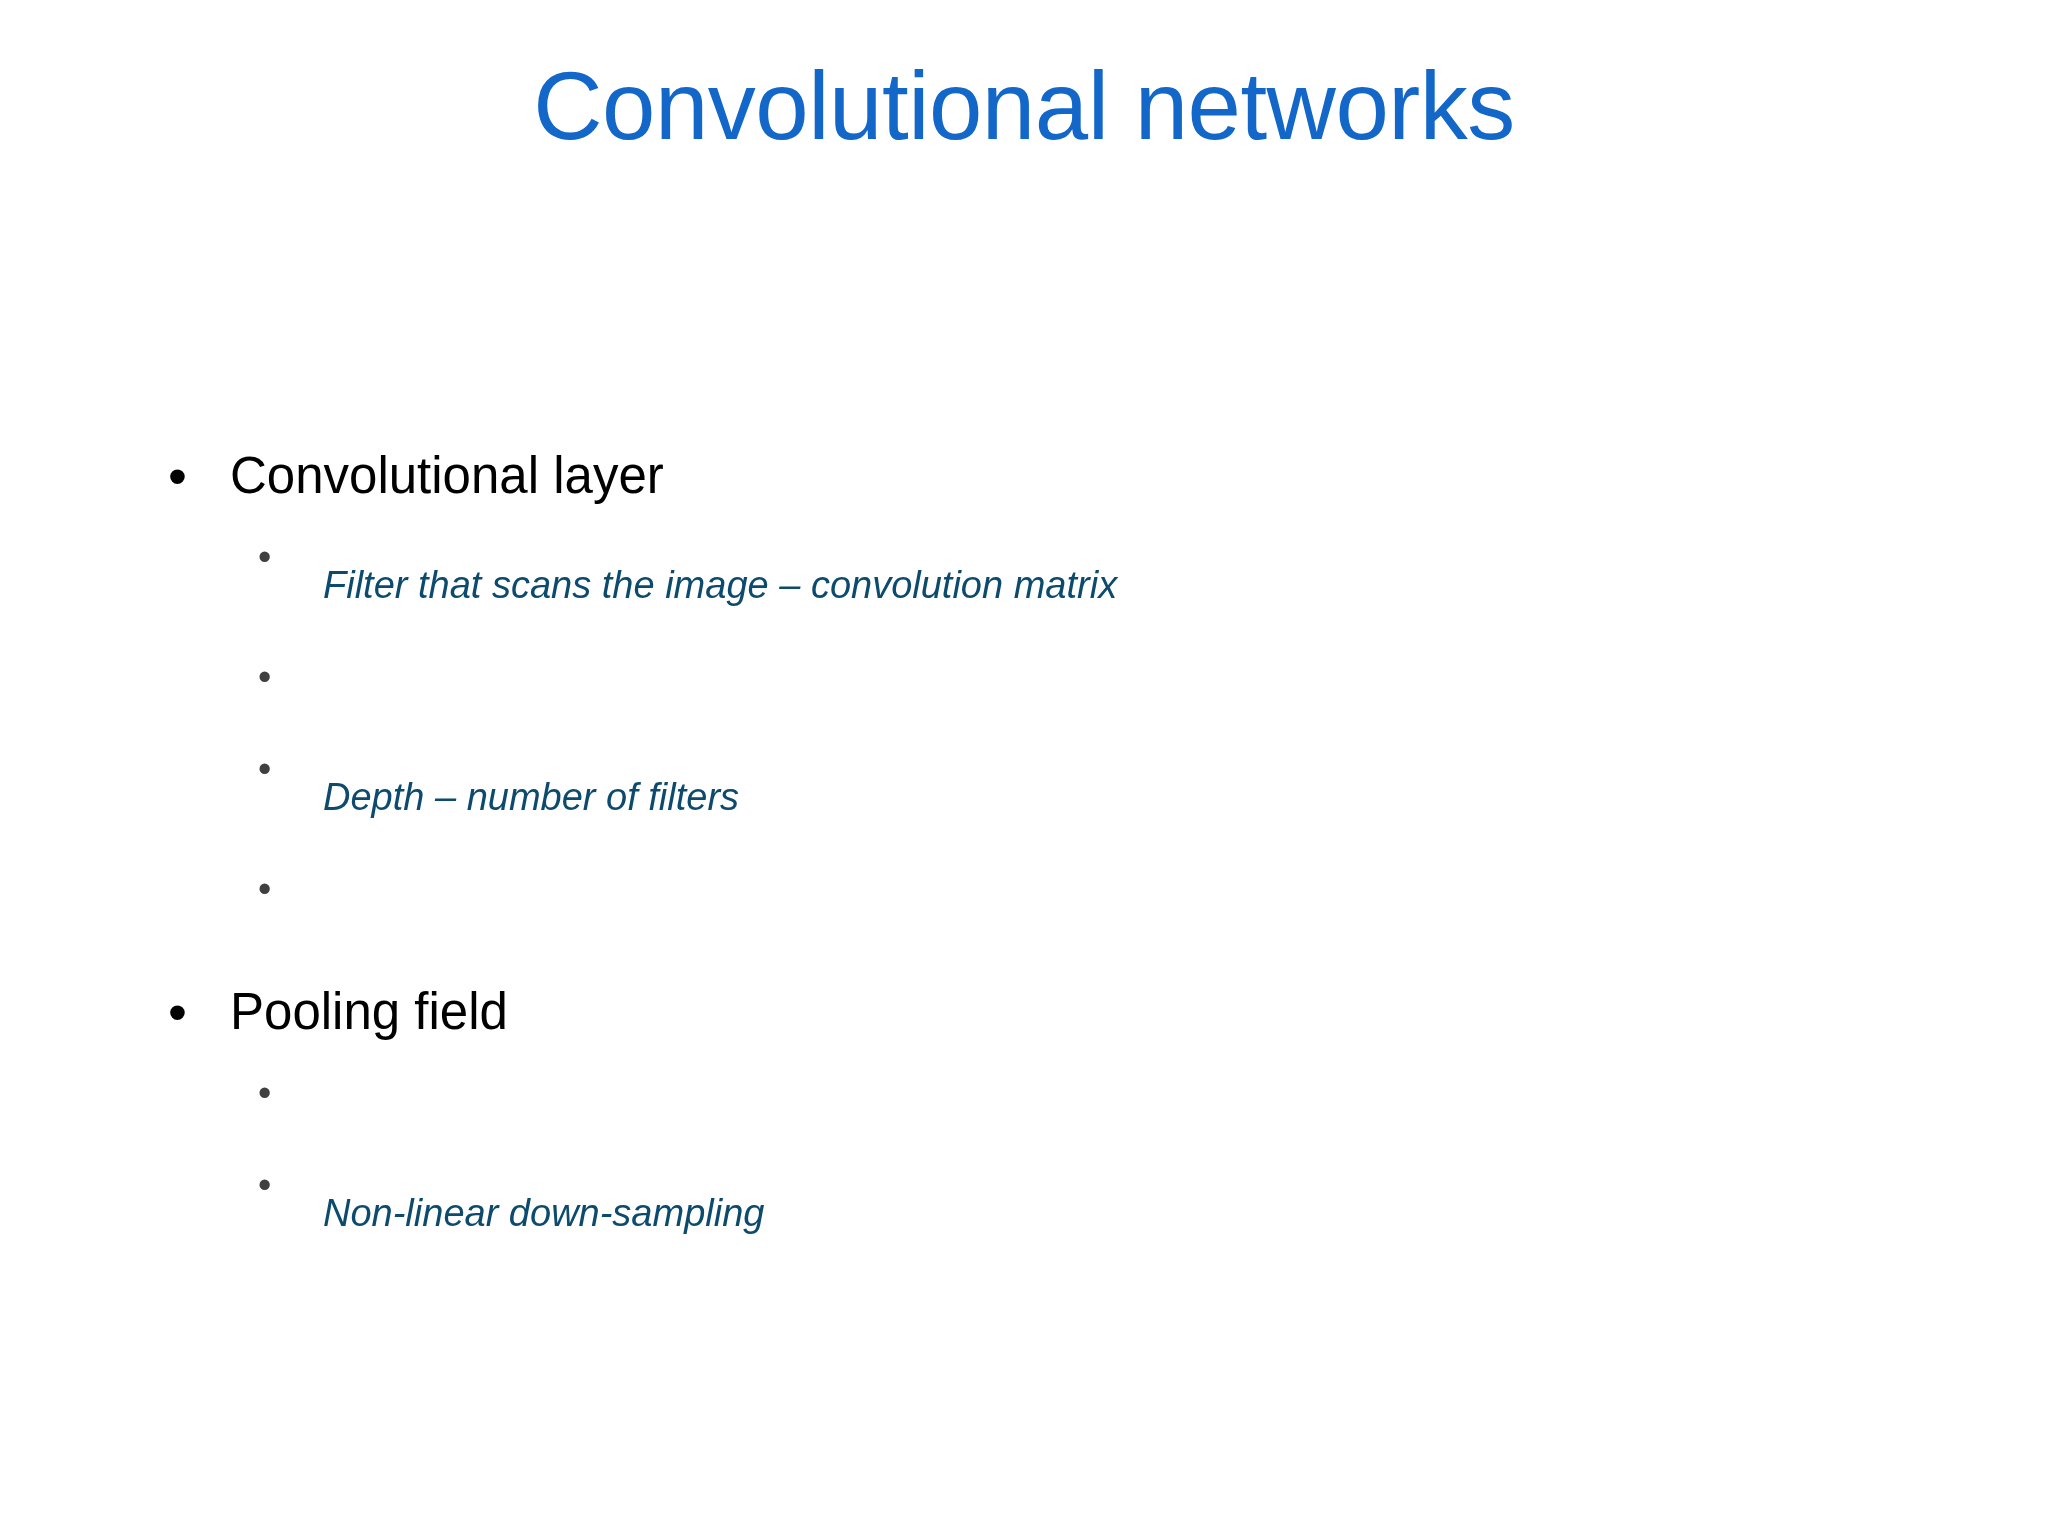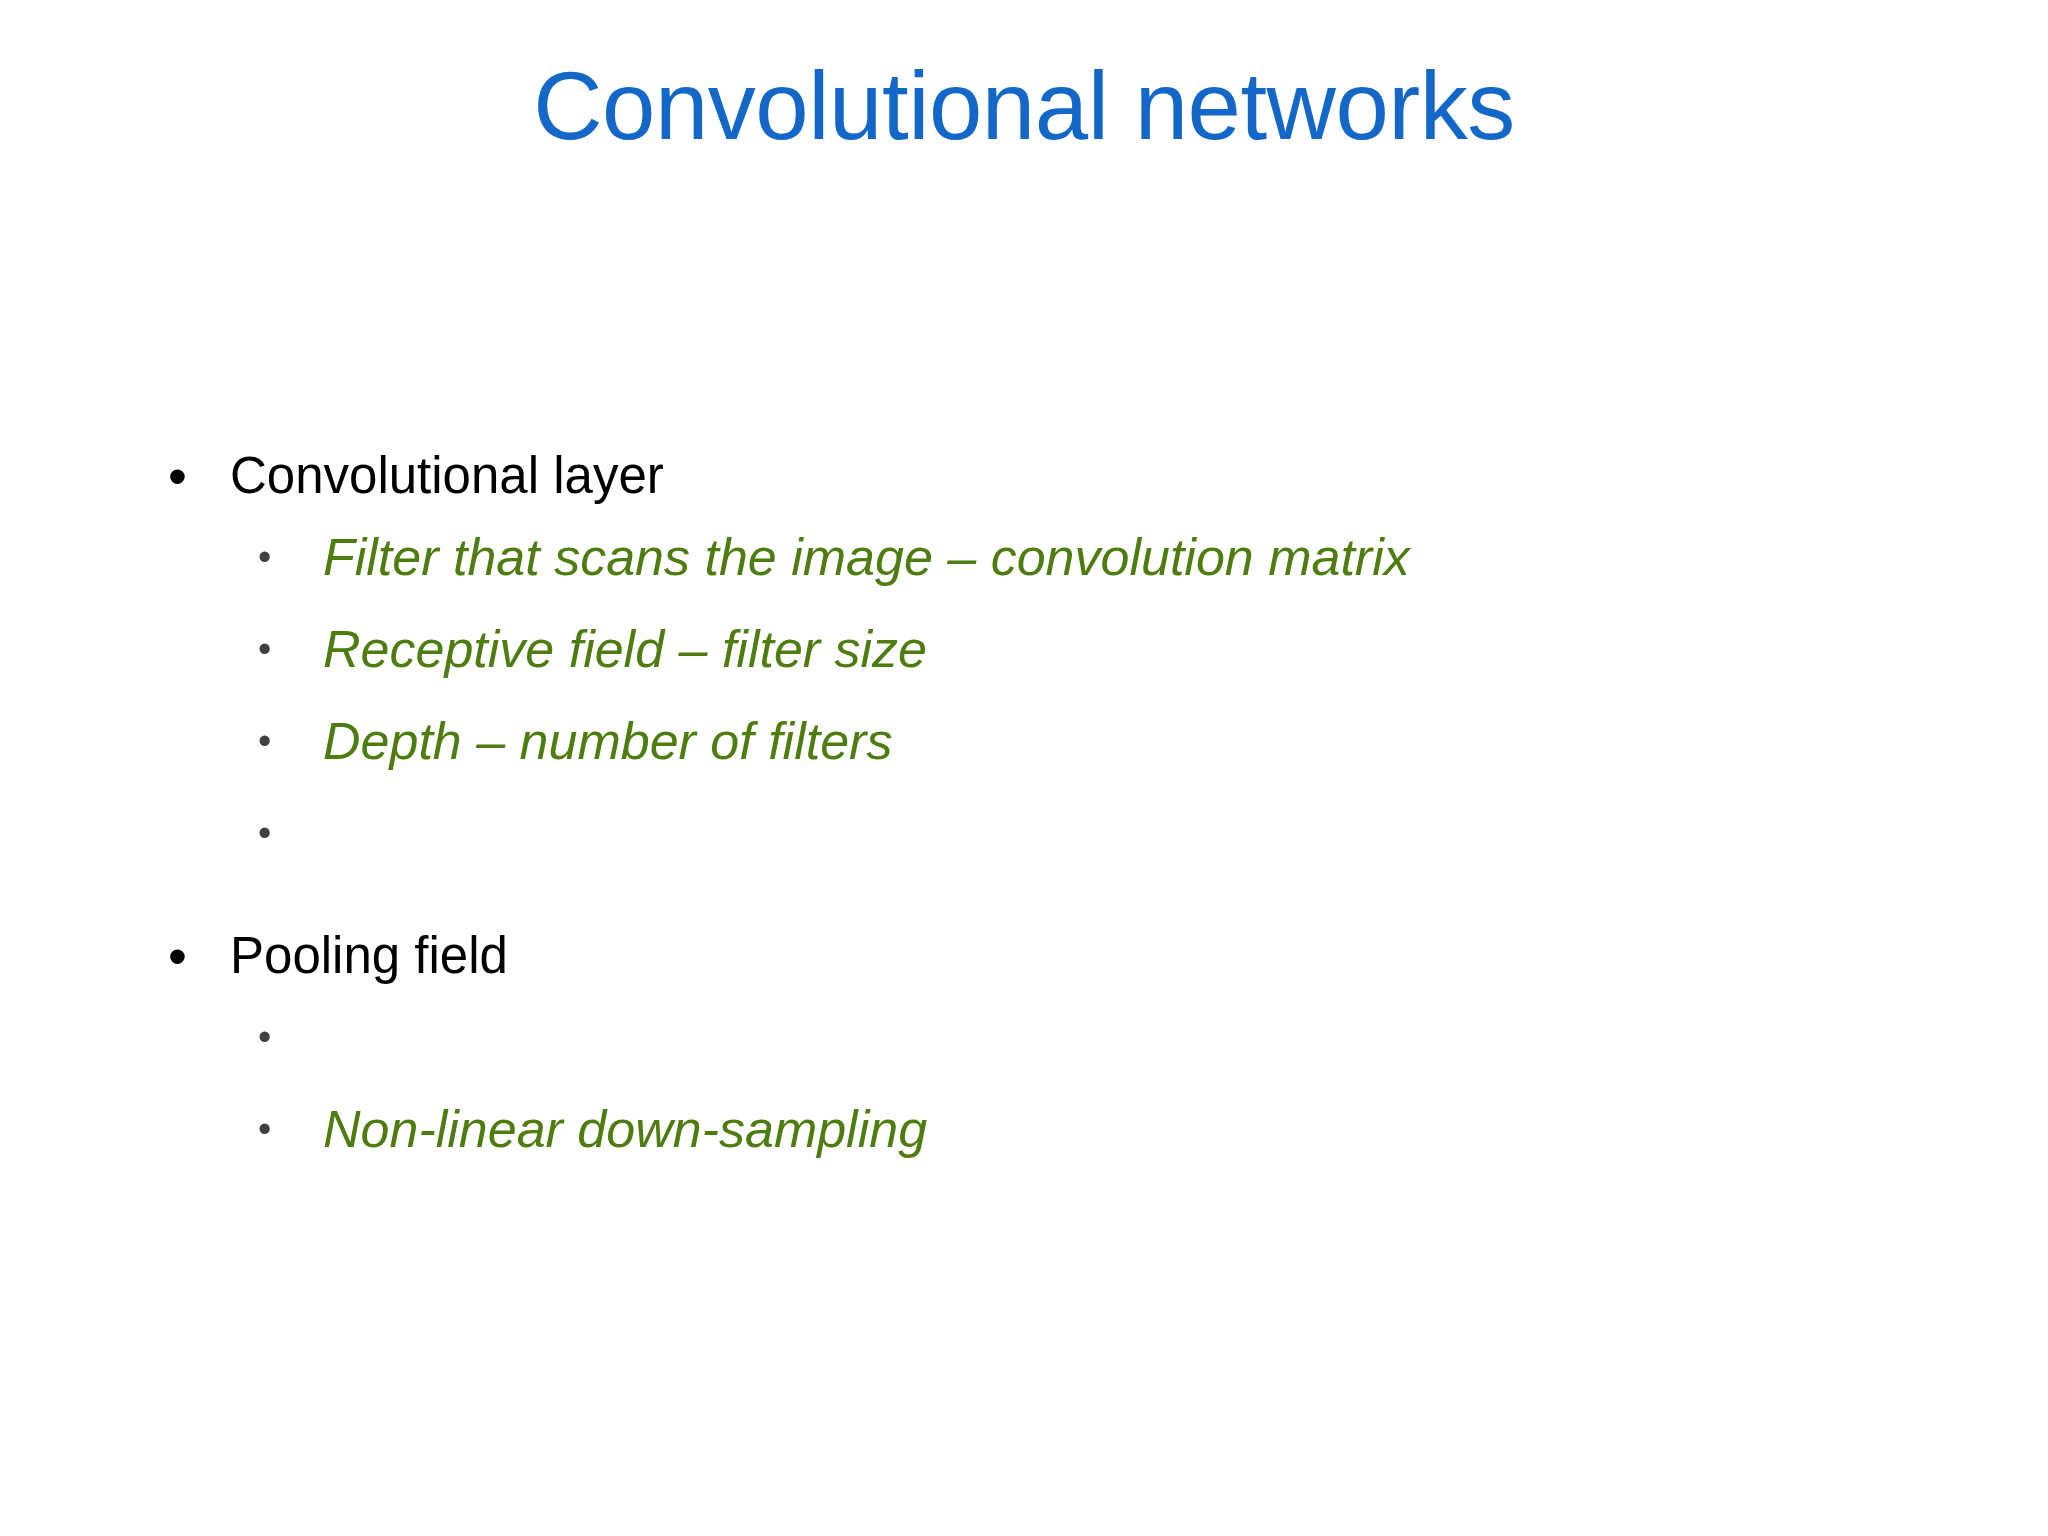--- a/index.html
+++ b/index.html
@@ -78,26 +78,27 @@
   .lvl2 .bullet-marker {
     width: 65px;
     min-width: 65px;
     margin-left: 258px;
     font-size: 38px;
     line-height: 62px;
     color: #404040;
     text-align: left;
   }
   .lvl2 .bullet-text {
-    font-size: 52px;
+    font-size: 38px;
     line-height: 62px;
     font-weight: 400;
     font-style: italic;
-    color: #4d7c0f;
+    color: #0c4a6e;
     white-space: nowrap;
+    margin-top: 28px;
   }
 
   .group-gap {
     height: 26px;
   }
 </style>
 </head>
 <body>
 
 <div id="slide">
@@ -111,21 +112,20 @@
       <span class="bullet-text">Convolutional layer</span>
     </div>
 
     <div class="bullet-row lvl2">
       <span class="bullet-marker">•</span>
       <span class="bullet-text">Filter that scans the image – convolution matrix</span>
     </div>
 
     <div class="bullet-row lvl2">
       <span class="bullet-marker">•</span>
-      <span class="bullet-text">Receptive field – filter size</span>
     </div>
 
     <div class="bullet-row lvl2">
       <span class="bullet-marker">•</span>
       <span class="bullet-text">Depth – number of filters</span>
     </div>
 
     <div class="bullet-row lvl2">
       <span class="bullet-marker">•</span>
     </div>

